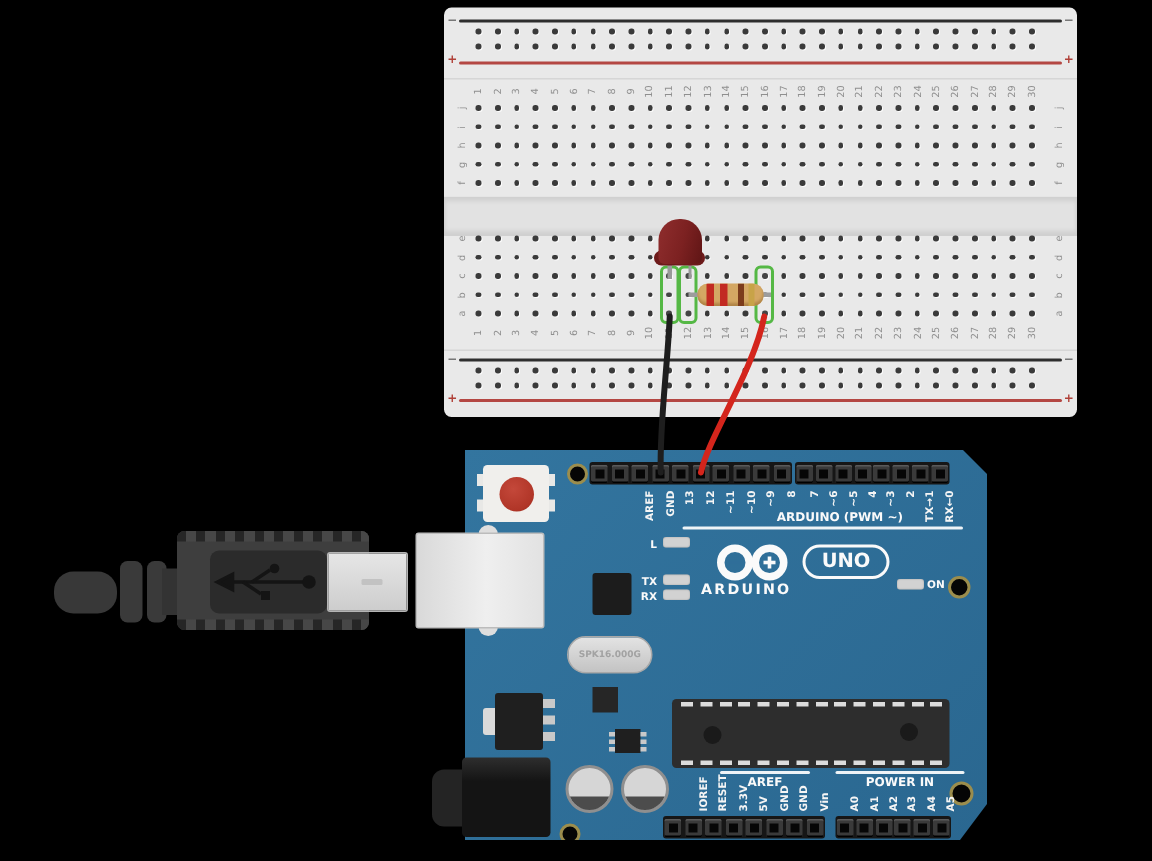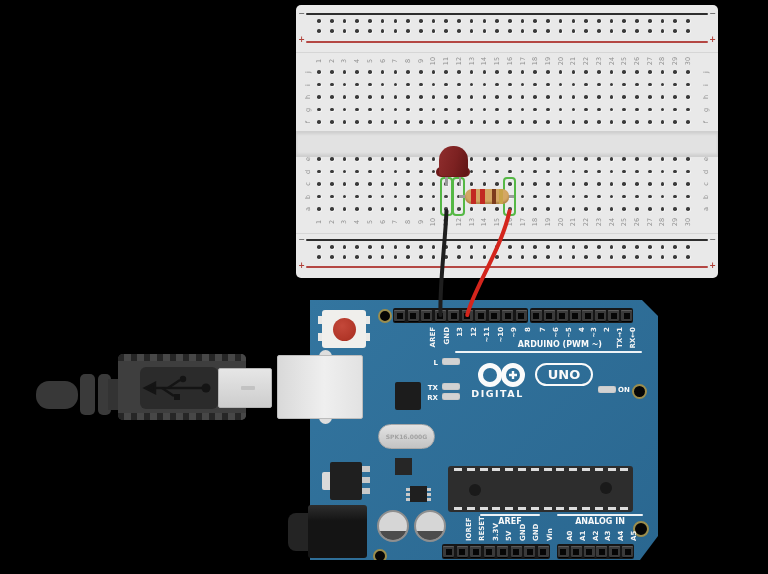--- a/index.html
+++ b/index.html
@@ -657,21 +657,21 @@
     <div class="abs ledbar" style="left:132px;top:93px;"></div>
     <div class="abs" style="left:85px;top:82px;width:26px;height:28px;background:#1c1c1c;border-radius:2px;"></div>
 
     <svg class="abs" style="left:166px;top:62px;" width="52" height="26">
       <circle cx="14" cy="13" r="9.5" fill="none" stroke="#fafafa" stroke-width="5"></circle>
       <circle cx="37" cy="13" r="9.5" fill="none" stroke="#fafafa" stroke-width="5"></circle>
       <line x1="10" y1="13" x2="18" y2="13" stroke="#2f6e99" stroke-width="2.4"></line>
       <line x1="33" y1="13" x2="41" y2="13" stroke="#fafafa" stroke-width="2.4"></line>
       <line x1="37" y1="9" x2="37" y2="17" stroke="#fafafa" stroke-width="2.4"></line>
     </svg>
-    <div class="abs silk" style="left:150px;top:88px;width:75px;text-align:center;font-size:9.5px;letter-spacing:1.5px;">DIGITAL</div>
+    <div class="abs silk" style="left:150px;top:88px;width:75px;text-align:center;font-size:9.5px;letter-spacing:1.5px;">ARDUINO</div>
     <div class="abs" style="left:225px;top:63px;width:58px;height:23px;border:2px solid #fafafa;border-radius:12px;box-sizing:border-box;">
       <div class="silk" style="font-size:13px;text-align:center;line-height:19px;">UNO</div>
     </div>
     <div class="abs ledbar" style="left:288px;top:86px;"></div>
     <div class="abs silk" style="left:308px;top:86px;font-size:7px;">ON</div>
     <div class="abs mhole" style="left:322px;top:84px;width:15px;height:15px;"></div>
 
     <div class="abs" style="left:68px;top:124px;width:57px;height:25px;border-radius:12.5px;background:linear-gradient(#e3e3e3,#c3c3c3);border:1px solid #a8a8a8;box-sizing:border-box;">
       <div style="font-size:6px;color:#a2a2a2;text-align:center;line-height:23px;font-weight:bold;">SPK16.000G</div>
     </div>
@@ -727,21 +727,21 @@
     </div>
 
     <div class="abs cap" style="left:67px;top:210px;"></div>
     <div class="abs cap" style="left:104px;top:210px;"></div>
     <div class="abs mhole" style="left:63px;top:249px;width:14px;height:14px;"></div>
     <div class="abs mhole" style="left:323px;top:221px;width:16px;height:16px;"></div>
 
     <div class="abs whiteline" style="left:170px;top:214px;width:60px;"></div>
     <div class="abs silk" style="left:170px;top:217px;width:60px;text-align:center;font-size:8px;">AREF</div>
     <div class="abs whiteline" style="left:247px;top:214px;width:86px;"></div>
-    <div class="abs silk" style="left:247px;top:217px;width:86px;text-align:center;font-size:8px;">ANALOG IN</div>
+    <div class="abs silk" style="left:247px;top:217px;width:86px;text-align:center;font-size:8px;">POWER IN</div>
   <div class="abs plabel vdown" style="left: 120.25px; top: 26.5px;">AREF</div>
       <div class="abs plabel vdown" style="left: 133.75px; top: 26.5px;">GND</div>
       <div class="abs plabel vdown" style="left: 147.25px; top: 26.5px;">13</div>
       <div class="abs plabel vdown" style="left: 160.75px; top: 26.5px;">12</div>
       <div class="abs plabel vdown" style="left: 174.25px; top: 26.5px;">~11</div>
       <div class="abs plabel vdown" style="left: 187.75px; top: 26.5px;">~10</div>
       <div class="abs plabel vdown" style="left: 201.25px; top: 26.5px;">~9</div>
       <div class="abs plabel vdown" style="left: 214.75px; top: 26.5px;">8</div>
       <div class="abs plabel vdown" style="left: 229.938px; top: 26.5px;">7</div>
       <div class="abs plabel vdown" style="left: 242.812px; top: 26.5px;">~6</div>

